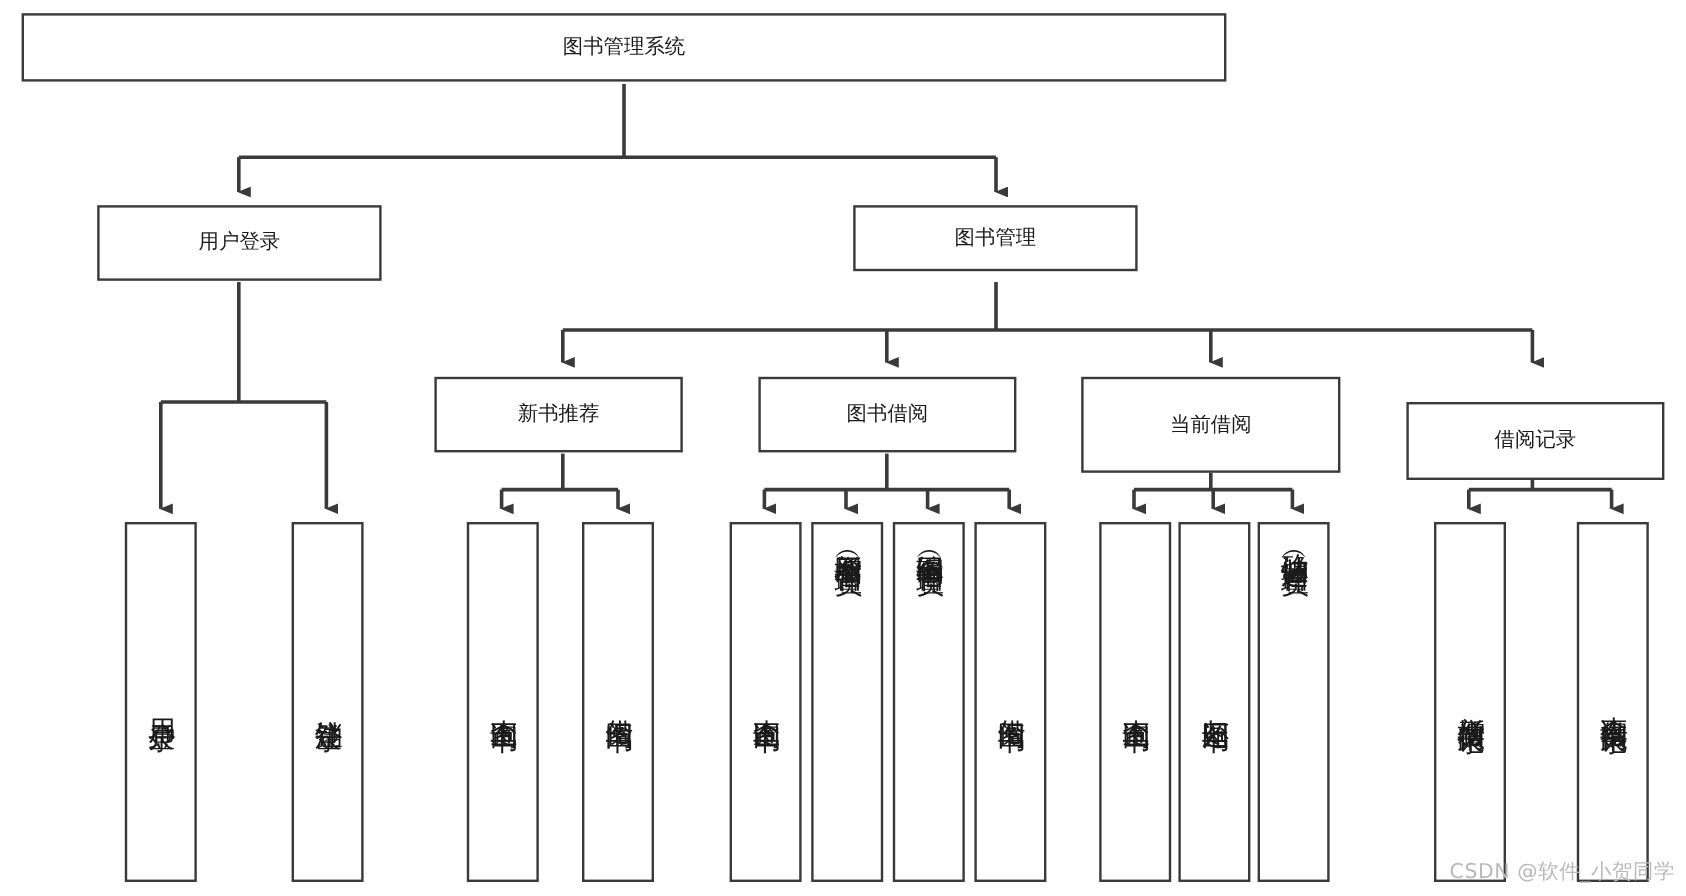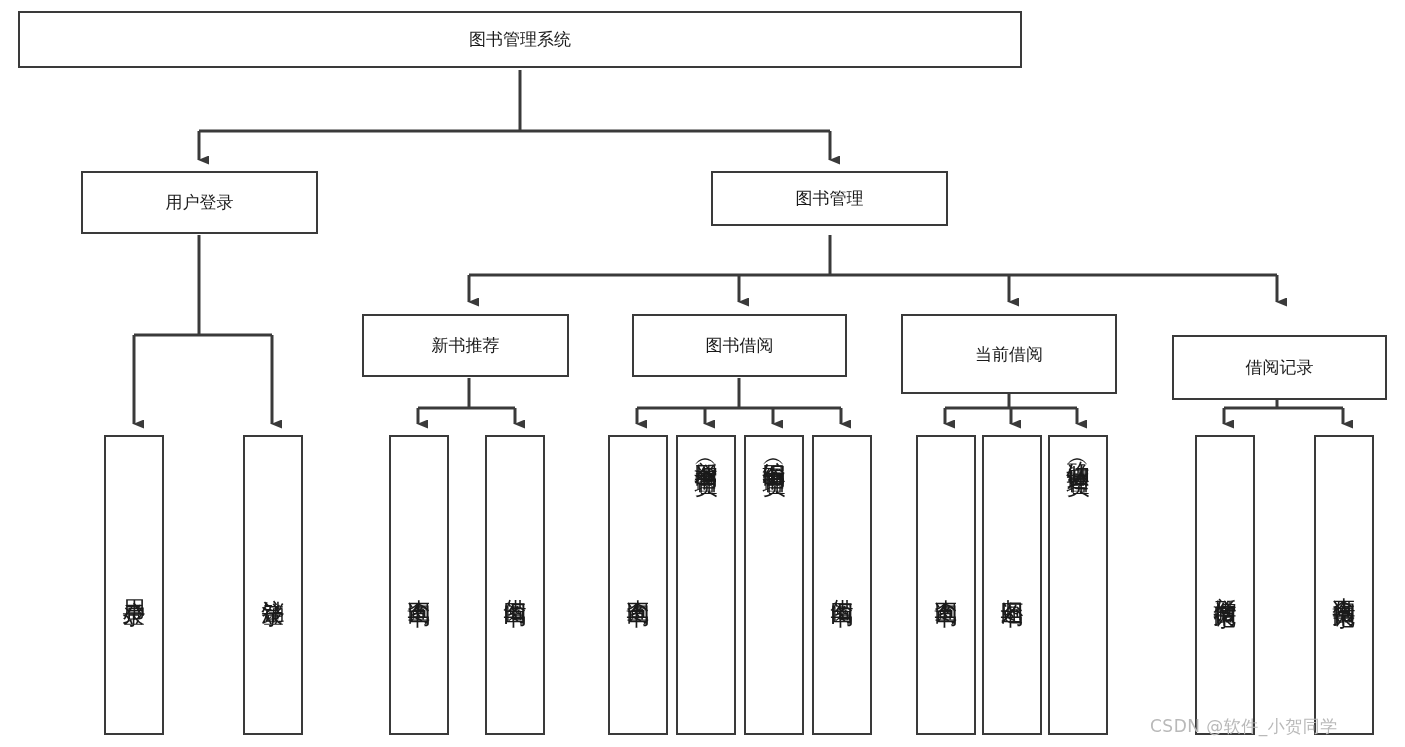--- a/index.html
+++ b/index.html
@@ -186,15 +186,15 @@
     <span class="node-label">确认归还（管理员）</span>
   </div>
 
   <div class="node v-node center-text" style="left:1195px; top:435px; width:60px; height:300px;">
     <span class="node-label">新增借阅记录</span>
   </div>
   <div class="node v-node center-text" style="left:1314px; top:435px; width:60px; height:300px;">
     <span class="node-label">查询借阅记录</span>
   </div>
 
-  <div class="watermark" style="left:1150px; top:715px;">CSDN @软件_小贺同学</div>
+  <div class="watermark" style="left:1208px; top:715px;">CSDN @软件_小贺同学</div>
 
 </div>
 
 </body></html>

